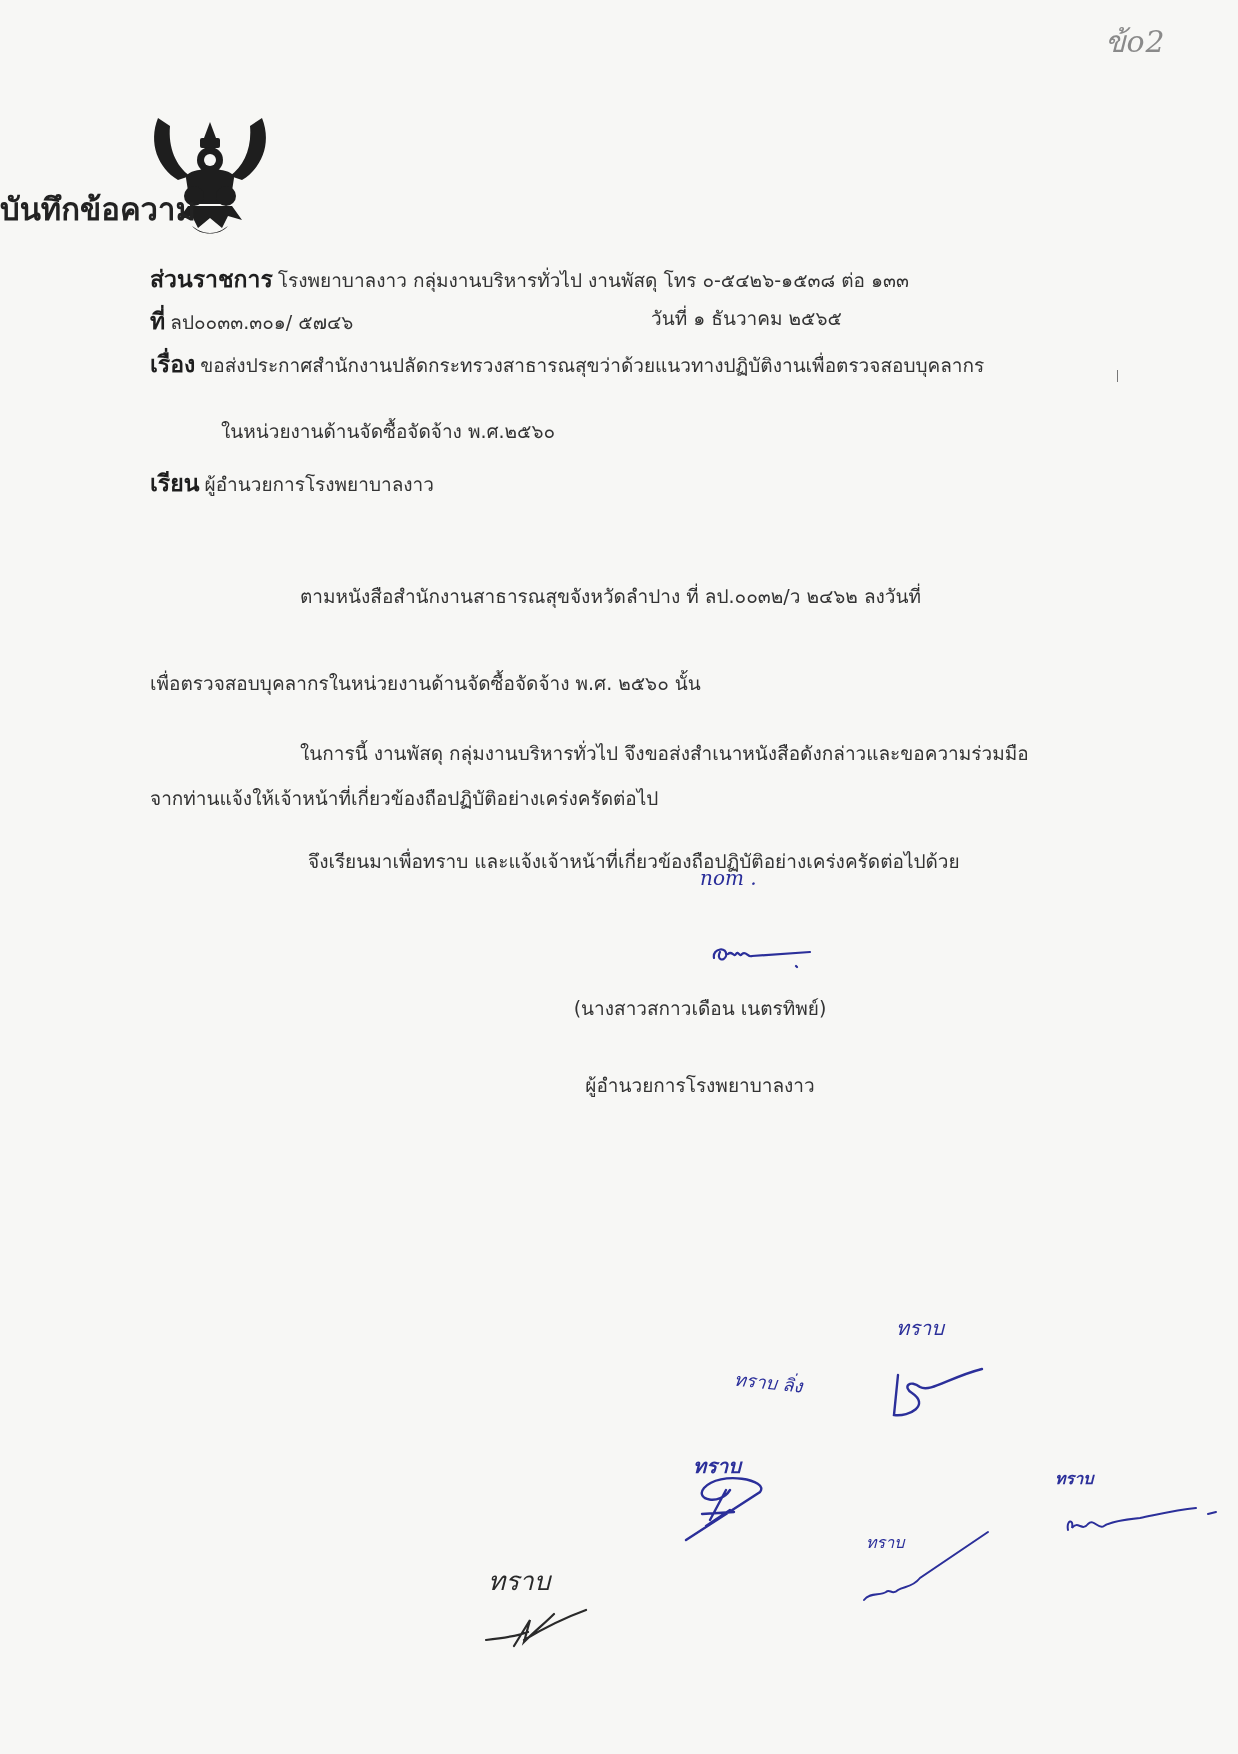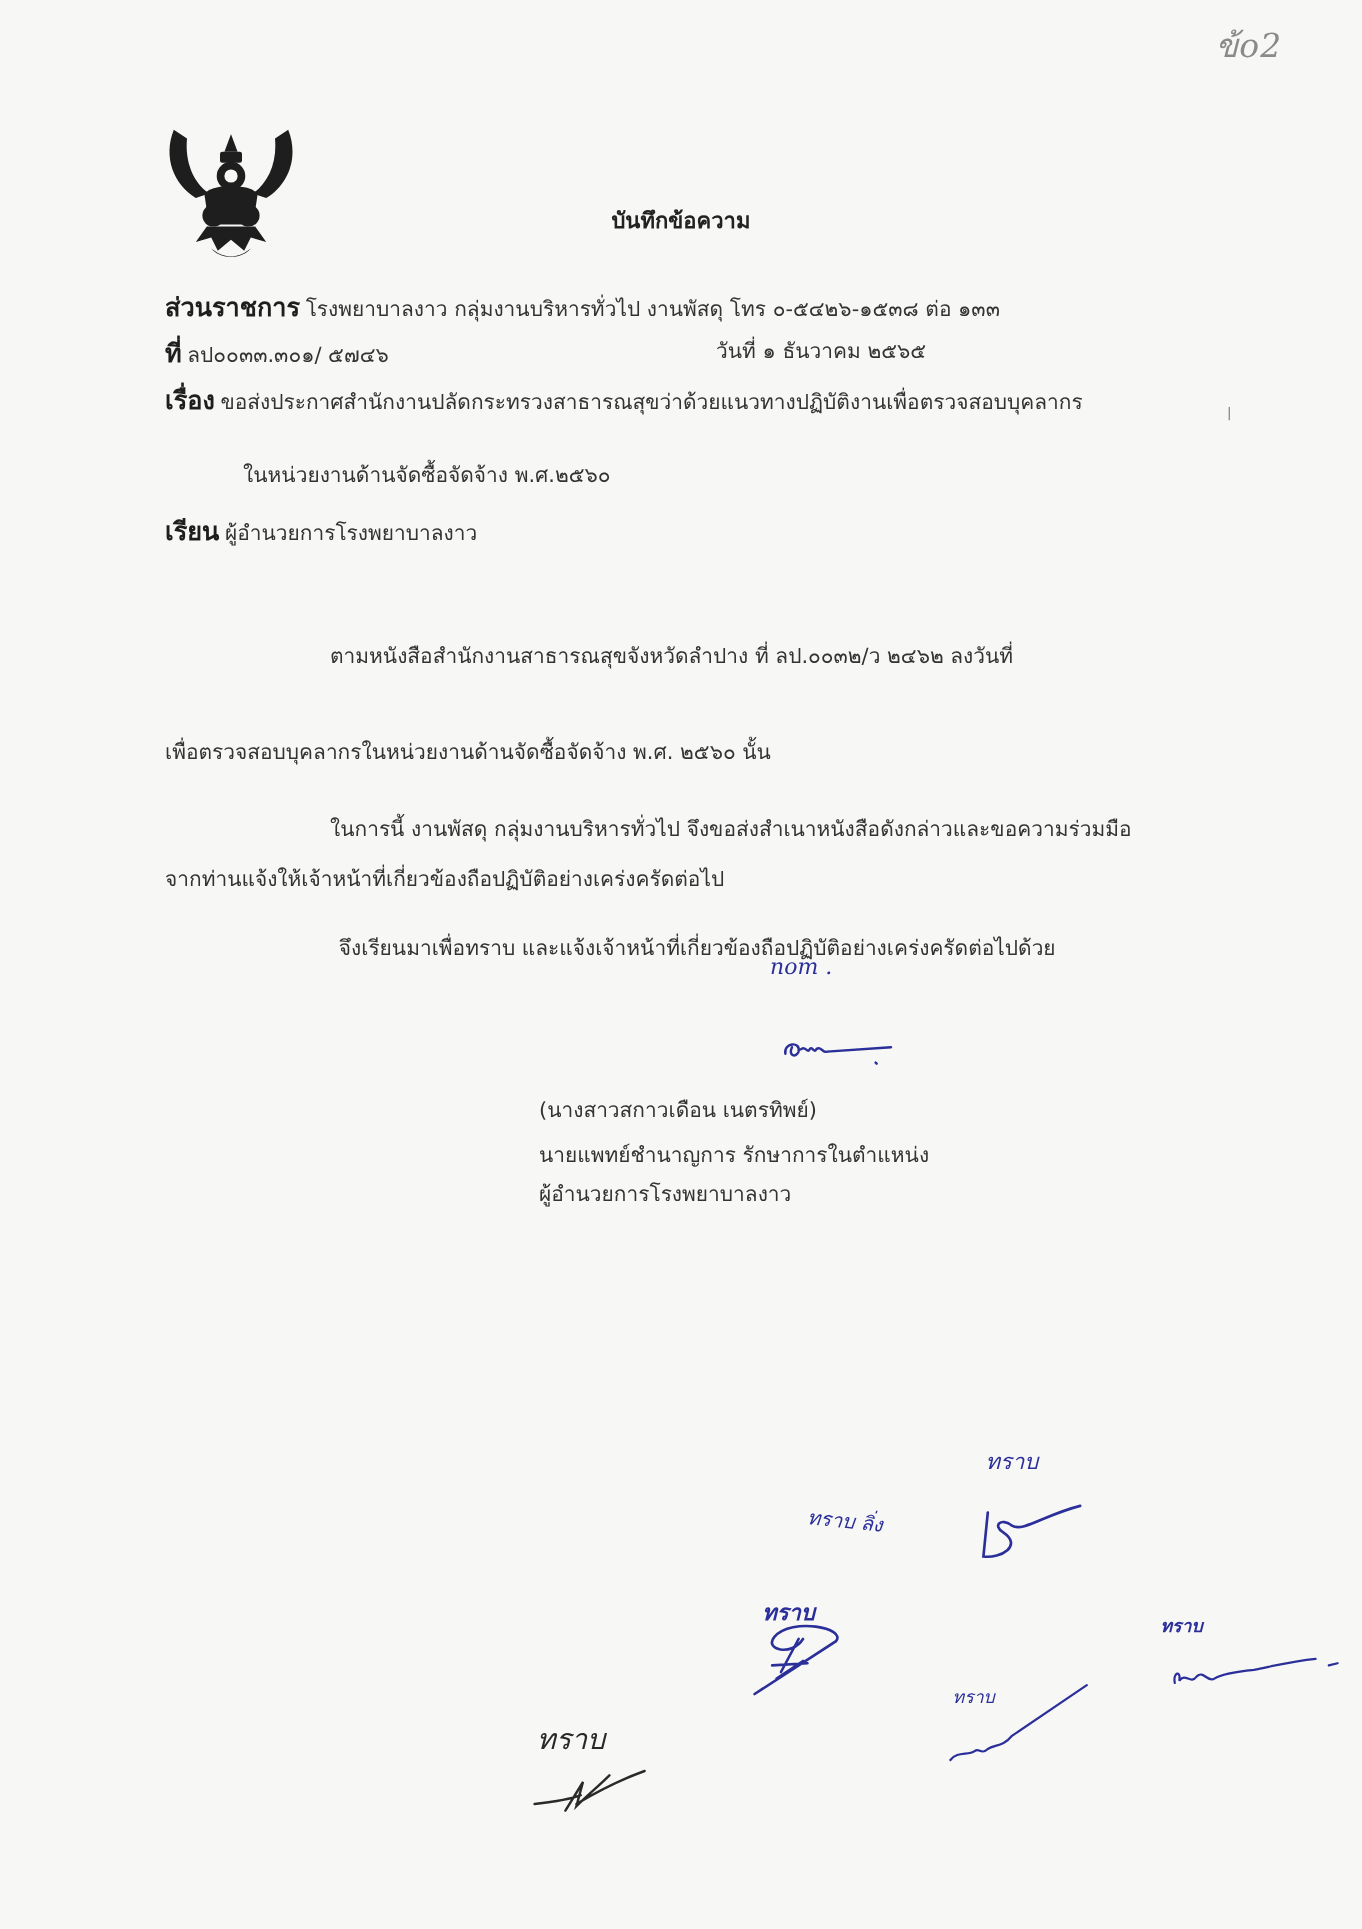--- a/index.html
+++ b/index.html
@@ -6,37 +6,37 @@
   body {
     width: 1238px; height: 1754px; position: relative; overflow: hidden;
     background: #f7f7f5;
     font-family: "DejaVu Sans", "Liberation Sans", sans-serif;
     color: #2a2a2a;
   }
   .page { position: absolute; left: 0; top: 0; width: 1238px; height: 1754px; padding-left: 24px; }
   .abs { position: absolute; white-space: nowrap; }
   .corner-note { left: 1105px; top: 18px; font-size: 30px; color: #8a8a8a; font-family: "DejaVu Serif", serif; font-style: italic; letter-spacing: 1px; }
   .garuda { left: 148px; top: 108px; width: 124px; height: 132px; }
-  .doc-title { left: 0; width: 1238px; text-align: center; top: 184px; font-size: 20px; font-weight: bold; color: #222; }
+  .doc-title { left: 0; width: 1238px; text-align: left; top: 184px; font-size: 31px; font-weight: bold; color: #222; }
   .label-bold { font-weight: bold; font-size: 23px; color: #1e1e1e; }
   .field { font-size: 19px; color: #333; }
   .row1 { left: 150px; top: 261px; }
   .row2 { left: 150px; top: 303px; }
   .row2-date { left: 651px; top: 303px; }
   .row3 { left: 150px; top: 346px; }
   .row3b { left: 221px; top: 388px; margin-top: 28px; }
   .row4 { left: 150px; top: 465px; text-align: center; }
   .para { font-size: 19px; color: #333; margin-top: 46px; }
   .p1a { left: 300px; top: 535px; }
   .p1b { left: 150px; top: 579px; }
   .p1c { left: 150px; top: 622px; }
   .p2a { left: 300px; top: 692px; }
   .p2b { left: 150px; top: 737px; }
   .p3 { left: 308px; top: 800px; }
-  .sig-block { left: 490px; width: 420px; text-align: left; font-size: 19px; color: #333; }
+  .sig-block { left: 490px; width: 420px; text-align: center; font-size: 19px; color: #333; }
   .sig-name { top: 993px; }
   .sig-pos1 { top: 1034px; }
   .sig-pos2 { top: 1070px; }
   .ink { color: #2b2f9a; font-family: "DejaVu Serif", serif; font-style: italic; }
   .ink-black { color: #2a2a2a; font-family: "DejaVu Serif", serif; font-style: italic; }
   svg { overflow: visible; }
   .margin-tick { left: 1117px; top: 370px; width: 1px; height: 12px; background: #777; }
 </style>
 </head>
 <body>
@@ -97,21 +97,20 @@
 
   <div class="abs para p3">จึงเรียนมาเพื่อทราบ  และแจ้งเจ้าหน้าที่เกี่ยวข้องถือปฏิบัติอย่างเคร่งครัดต่อไปด้วย</div>
 
   <div class="abs ink" style="left:700px; top:866px; font-size:20px;">nom .</div>
 
   <svg class="abs" style="left:710px; top:940px; width:110px; height:30px;">
     <path d="M4 18 C2 8 18 6 16 16 C14 22 6 20 10 12 M18 14 C22 10 24 18 26 14 C28 10 30 18 32 14 C36 10 38 18 42 16 L100 12 M86 26 L87 27" fill="none" stroke="#2b2f9a" stroke-width="2.2" stroke-linecap="round"></path>
   </svg>
 
   <div class="abs sig-block sig-name">(นางสาวสกาวเดือน  เนตรทิพย์)</div>
-  <div class="abs sig-block sig-pos1">นายแพทย์ชำนาญการ รักษาการในตำแหน่ง</div>
   <div class="abs sig-block sig-pos2">ผู้อำนวยการโรงพยาบาลงาว</div>
 
   <div class="abs ink" style="left:896px; top:1312px; font-size:20px;">ทราบ</div>
   <svg class="abs" style="left:890px; top:1365px; width:100px; height:60px;">
     <path d="M8 10 L4 50 C20 52 40 40 22 28 C12 22 20 14 30 22 C40 28 60 12 92 4" fill="none" stroke="#2b2f9a" stroke-width="2.4" stroke-linecap="round"></path>
   </svg>
 
   <div class="abs ink" style="left:734px; top:1368px; font-size:18px; transform:rotate(6deg);">ทราบ ลิ่ง</div>
 
   <div class="abs ink" style="left:693px; top:1450px; font-size:20px; font-weight:bold;">ทราบ</div>

